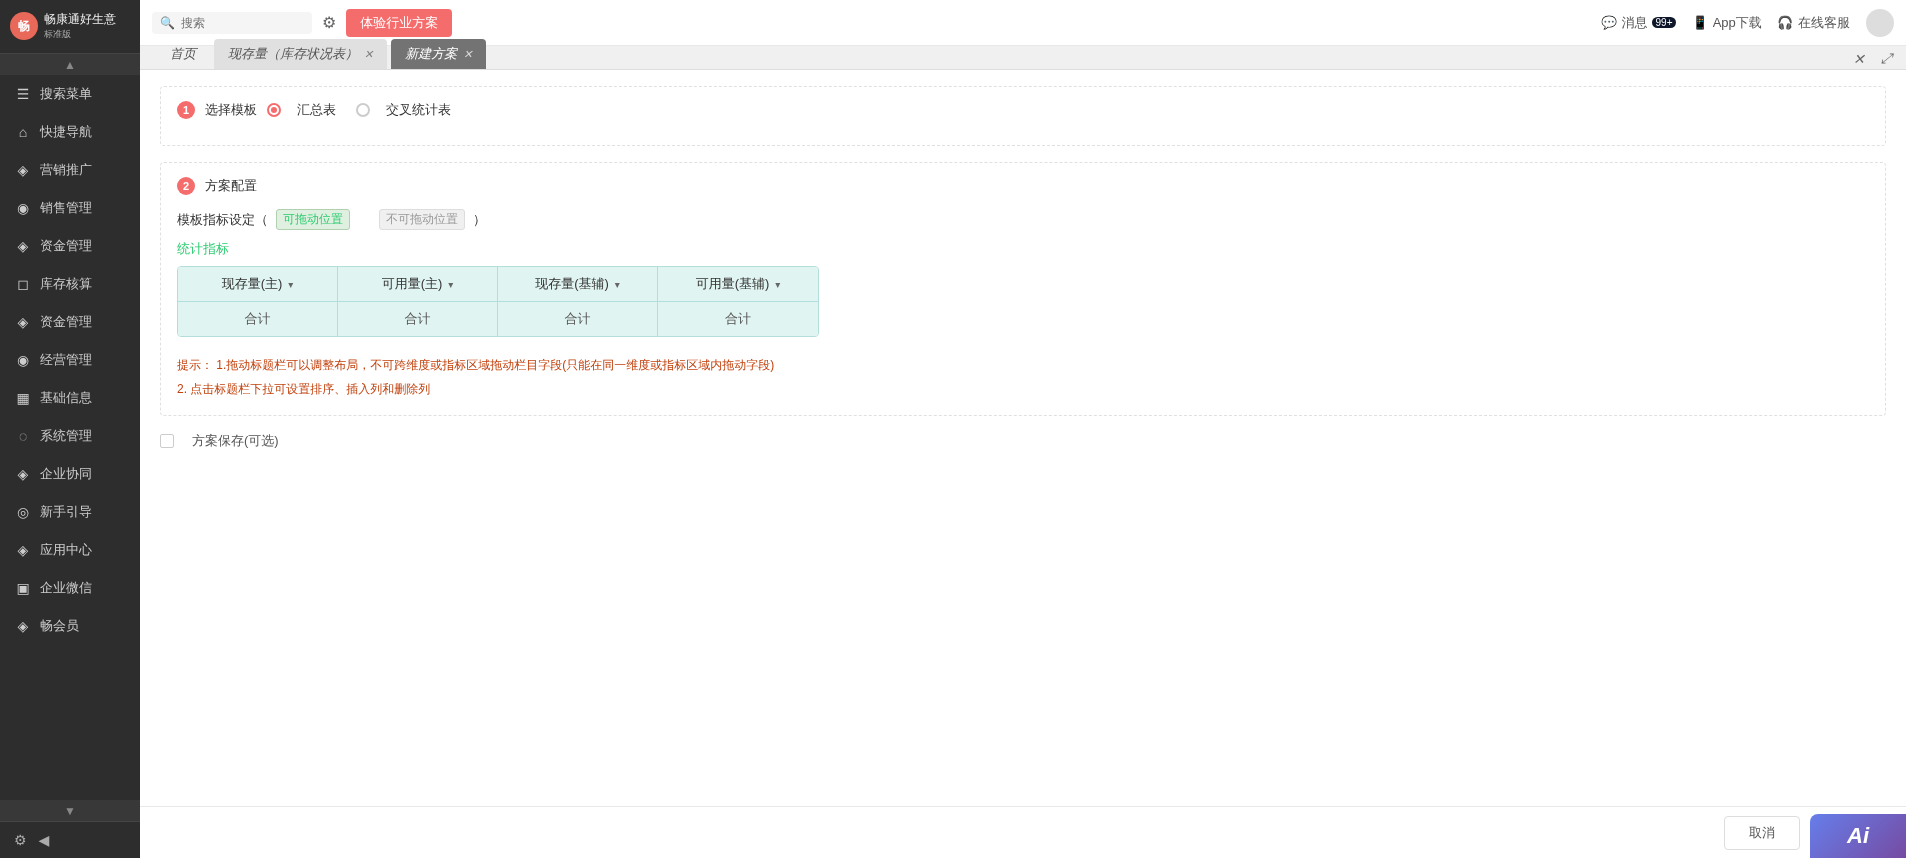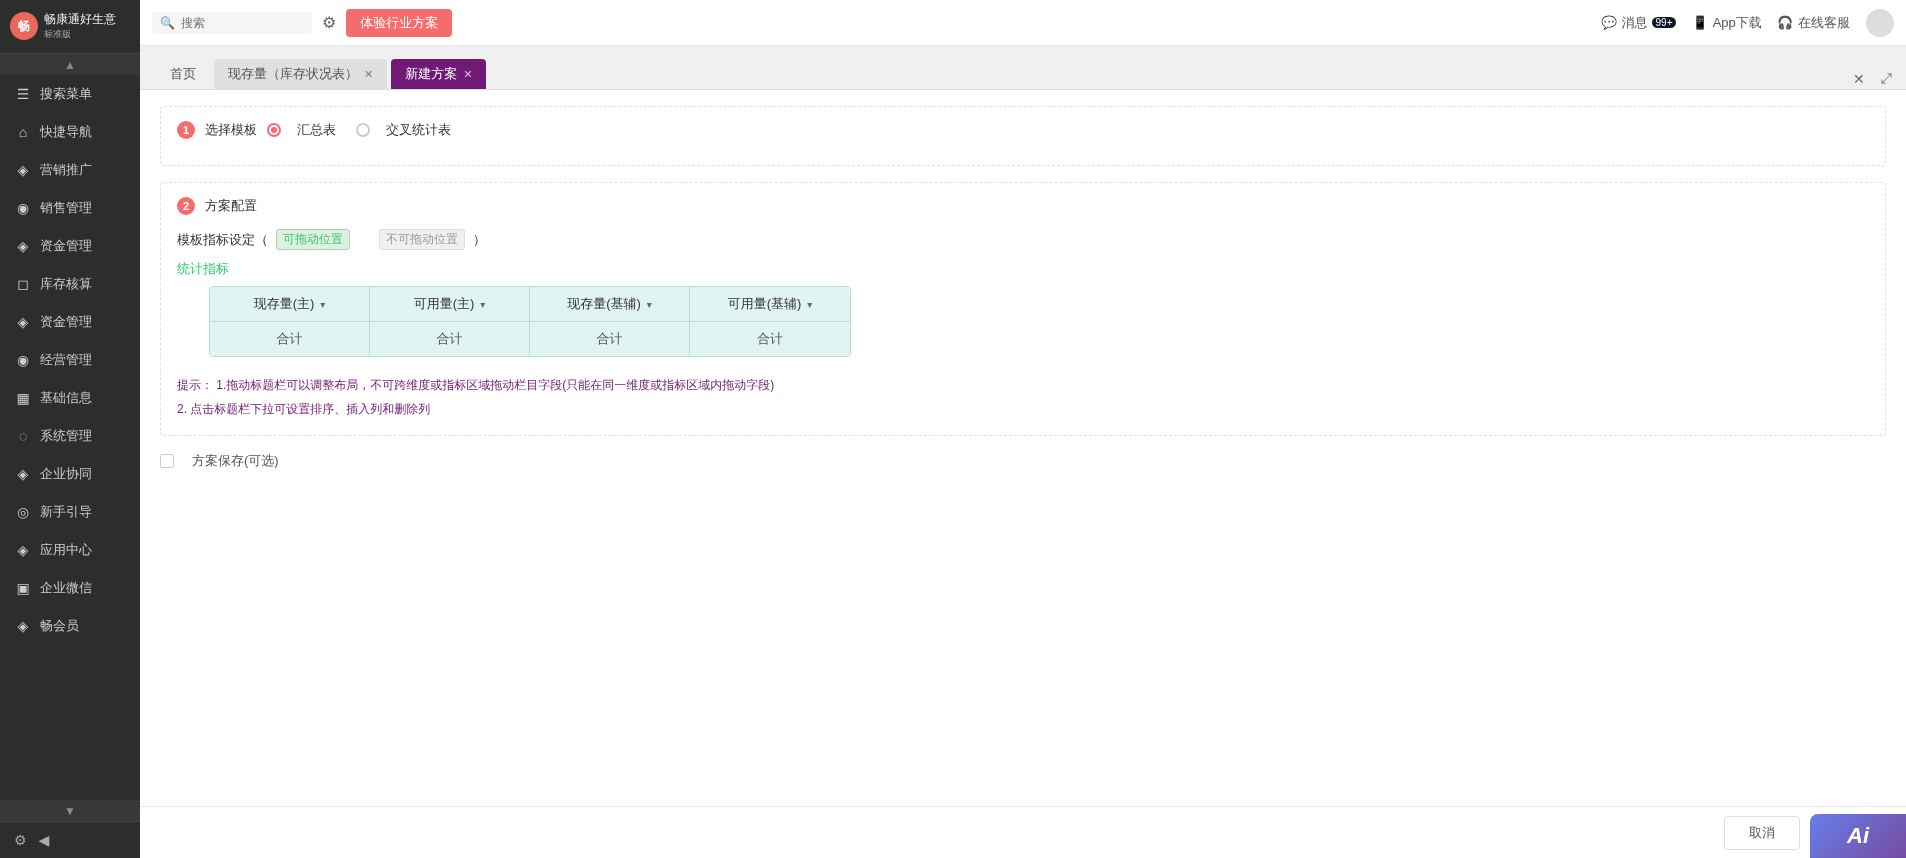--- a/index.html
+++ b/index.html
@@ -107,40 +107,41 @@
     .badge {
       background: #0f172a; color: white; border-radius: 8px;
       font-size: 10px; padding: 0 4px; min-width: 16px; text-align: center;
     }
     .avatar-placeholder {
       width: 28px; height: 28px; background: #ddd; border-radius: 50%;
     }
 
     
     .tabbar {
-      height: 44px;
+      height: 24px;
       background: #f0f0f0;
       display: flex;
       align-items: flex-end;
       padding: 0 0 0 16px;
       flex-shrink: 0;
       border-bottom: 1px solid #ddd;
+      font-style: italic;
     }
     .tab {
       display: flex; align-items: center; gap: 6px;
       padding: 6px 14px;
       font-size: 13px;
       cursor: pointer;
       background: #e0e0e0;
       border-radius: 4px 4px 0 0;
       margin-right: 4px;
       color: #555;
     }
     .tab.active {
-      background: #701a75;
+      background: #737373;
       color: white;
     }
     .tab-home {
       background: transparent;
       color: #555;
     }
     .tab-close { font-size: 11px; opacity: 0.7; }
 
     
     .page-body {
@@ -213,21 +214,20 @@
 
     
     .stat-section { margin-top: 10px; }
     .stat-section-title { color: #2ecc71; font-size: 13px; margin-bottom: 8px; }
     .stat-table {
       border: 1px solid #b2dfdb;
       border-radius: 4px;
       overflow: hidden;
       width: fit-content;
       min-width: 600px;
-      margin-left: 32px;
     }
     .stat-table-header {
       display: flex;
       background: #e0f4f1;
     }
     .stat-col {
       width: 160px;
       border-right: 1px solid #b2dfdb;
       text-align: center;
     }
@@ -239,21 +239,21 @@
       border-bottom: 1px solid #b2dfdb;
     }
     .stat-col-body {
       padding: 8px 10px;
       text-align: center;
       font-size: 13px; color: #555;
     }
     .chevron-icon { color: #666; font-size: 10px; }
 
     
-    .hint-area { margin-top: 16px; font-size: 12px; color: #701a75; line-height: 2; }
+    .hint-area { margin-top: 16px; font-size: 12px; color: #c2410c; line-height: 2; }
 
     
     .checkbox-row { display: flex; align-items: center; gap: 18px; font-size: 13px; color: #555; margin-top: 12px; }
     .checkbox-box {
       width: 14px; height: 14px; border: 1px solid #ccc; border-radius: 2px; cursor: pointer;
     }
 
     
     .bottom-bar {
       height: 52px;

